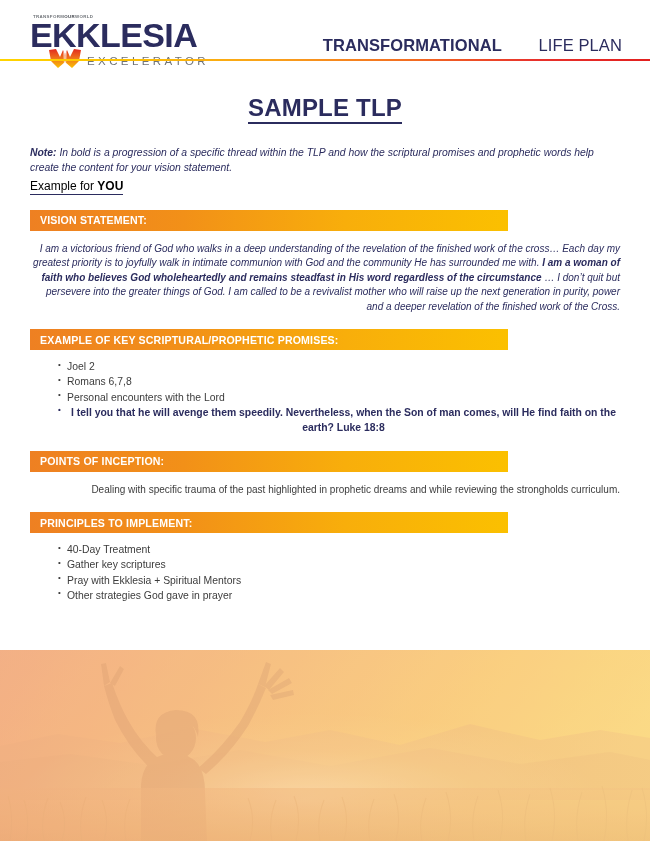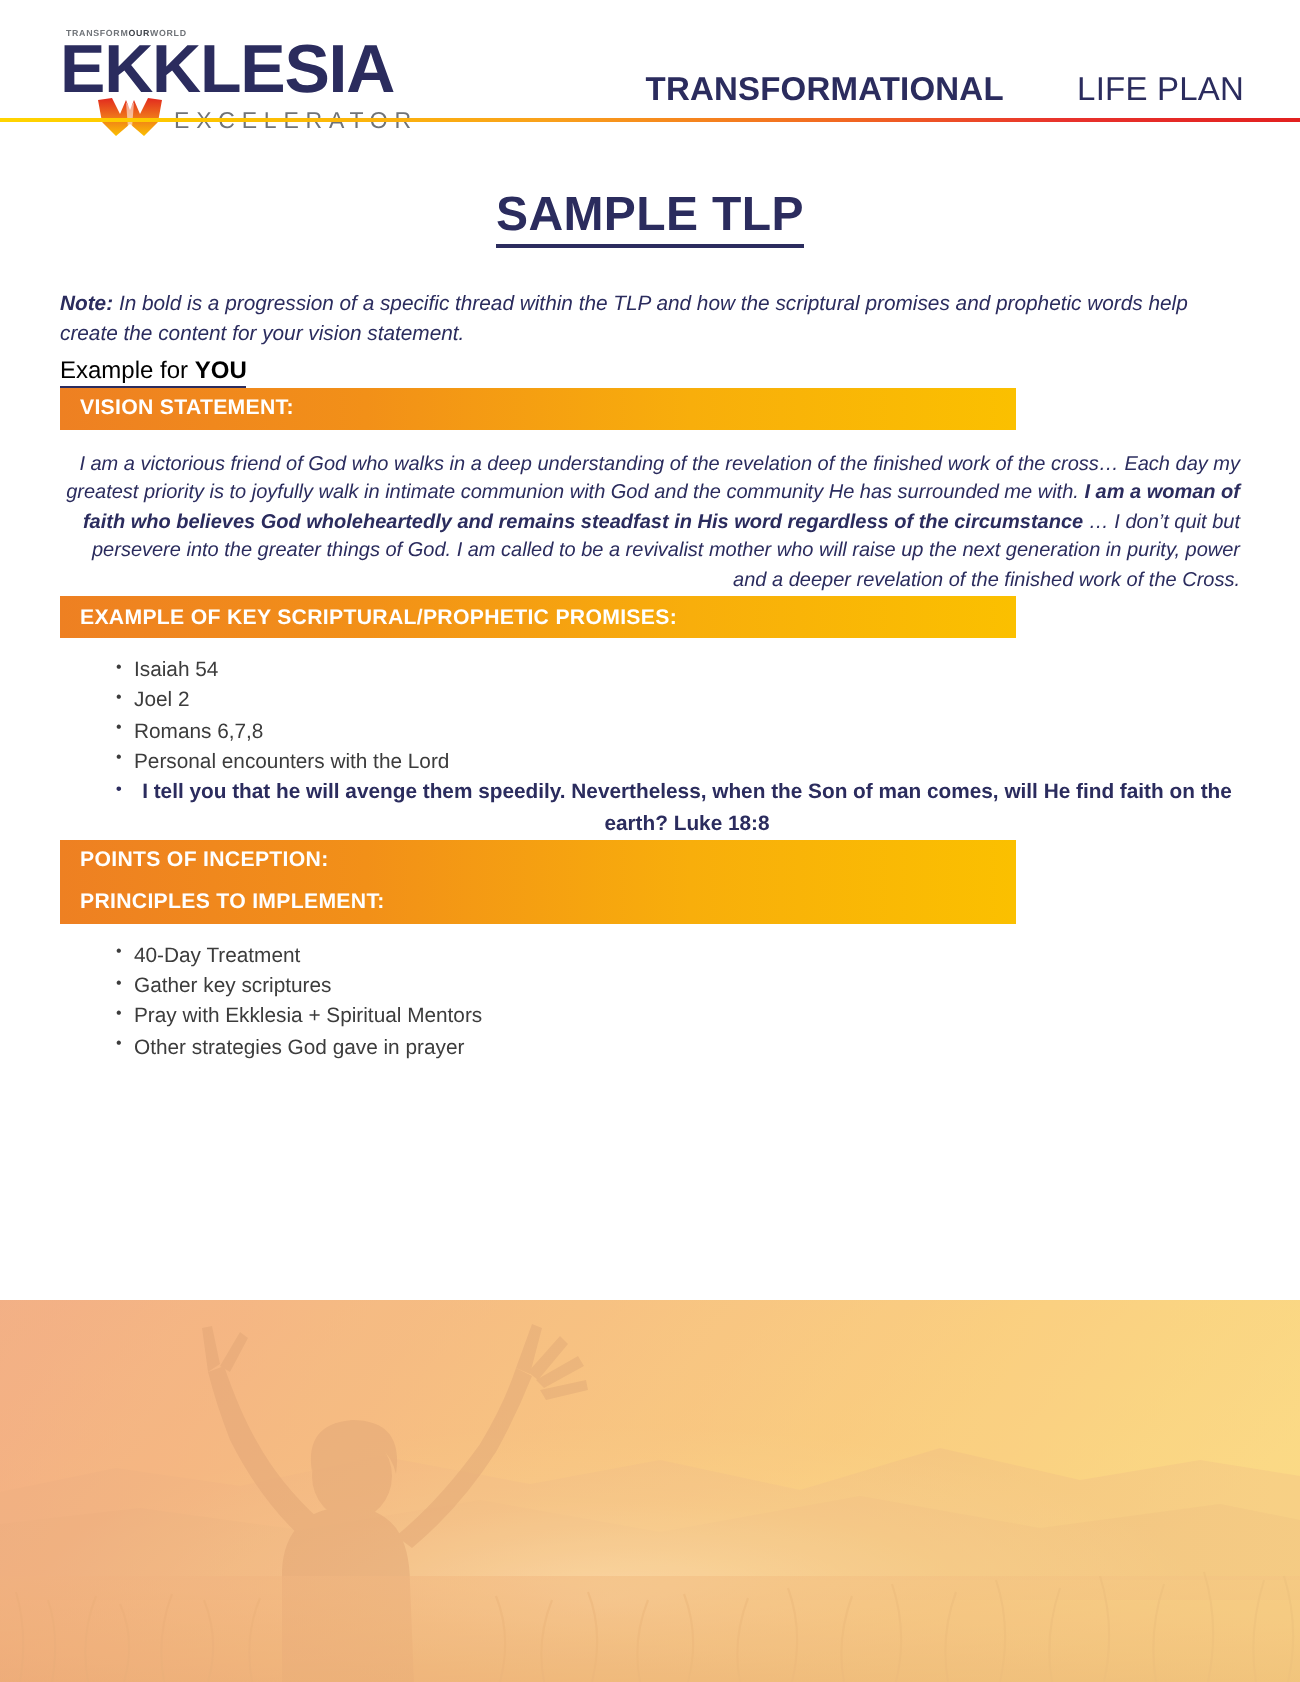--- a/index.html
+++ b/index.html
@@ -125,20 +125,21 @@
   .example-head .eh-bold { font-weight: 700; }
 
   
   .bar {
     height: 21px;
     width: 478px;
     background: linear-gradient(to right, #ee8022 0%, #f29018 32%, #f8ae0b 66%, #fbc000 100%);
     display: flex;
     align-items: center;
     padding-left: 10px;
+    margin-top: 15px;
   }
   .bar-label {
     color: #ffffff;
     font-size: 10.6px;
     font-weight: 700;
     letter-spacing: 0.15px;
   }
 
   .section-body {
     margin-top: 11px;
@@ -244,31 +245,31 @@
         <div class="bar">
           <div class="bar-label">VISION STATEMENT:</div>
         </div>
         <div class="section-body italic-navy"><span>I am a victorious friend of God who walks in a deep understanding of the revelation of the finished work of the cross… Each day my greatest priority is to joyfully walk in intimate communion with God and the community He has surrounded me with. </span><b>I am a woman of faith who believes God wholeheartedly and remains steadfast in His word regardless of the circumstance</b><span> …  I don’t quit but persevere into the greater things of God. I am called to be a revivalist mother who will raise up the next generation in purity, power and a deeper revelation of the finished work of the Cross.</span></div>
       </div>
       <div>
         <div class="bar">
           <div class="bar-label">EXAMPLE OF KEY SCRIPTURAL/PROPHETIC PROMISES:</div>
         </div>
         <ul class="bullets">
-          <li>Isaiah 54</li>
           <li>Joel 2</li>
           <li>Romans 6,7,8</li>
           <li>Personal encounters with the Lord</li>
           <li class="hl">I tell you that he will avenge them speedily. Nevertheless, when the Son of man comes, will He find faith on the earth? Luke 18:8</li>
         </ul>
       </div>
       <div>
         <div class="bar">
           <div class="bar-label">POINTS OF INCEPTION:</div>
         </div>
+        <div class="section-body plain-gray"><span>Dealing with specific trauma of the past highlighted in prophetic dreams and while reviewing the strongholds curriculum.</span></div>
       </div>
       <div>
         <div class="bar">
           <div class="bar-label">PRINCIPLES TO IMPLEMENT:</div>
         </div>
         <ul class="bullets">
           <li>40-Day Treatment</li>
           <li>Gather key scriptures</li>
           <li>Pray with Ekklesia + Spiritual Mentors</li>
           <li>Other strategies God gave in prayer</li>

